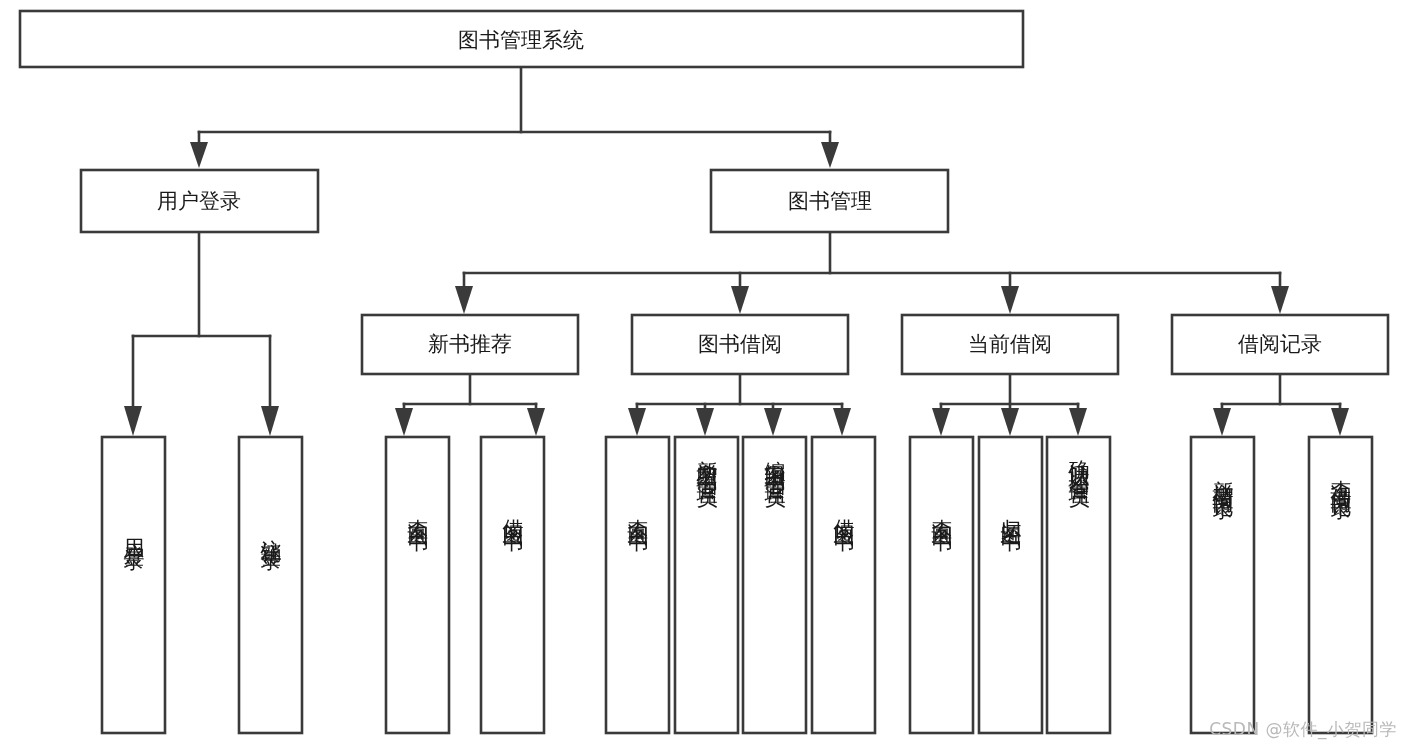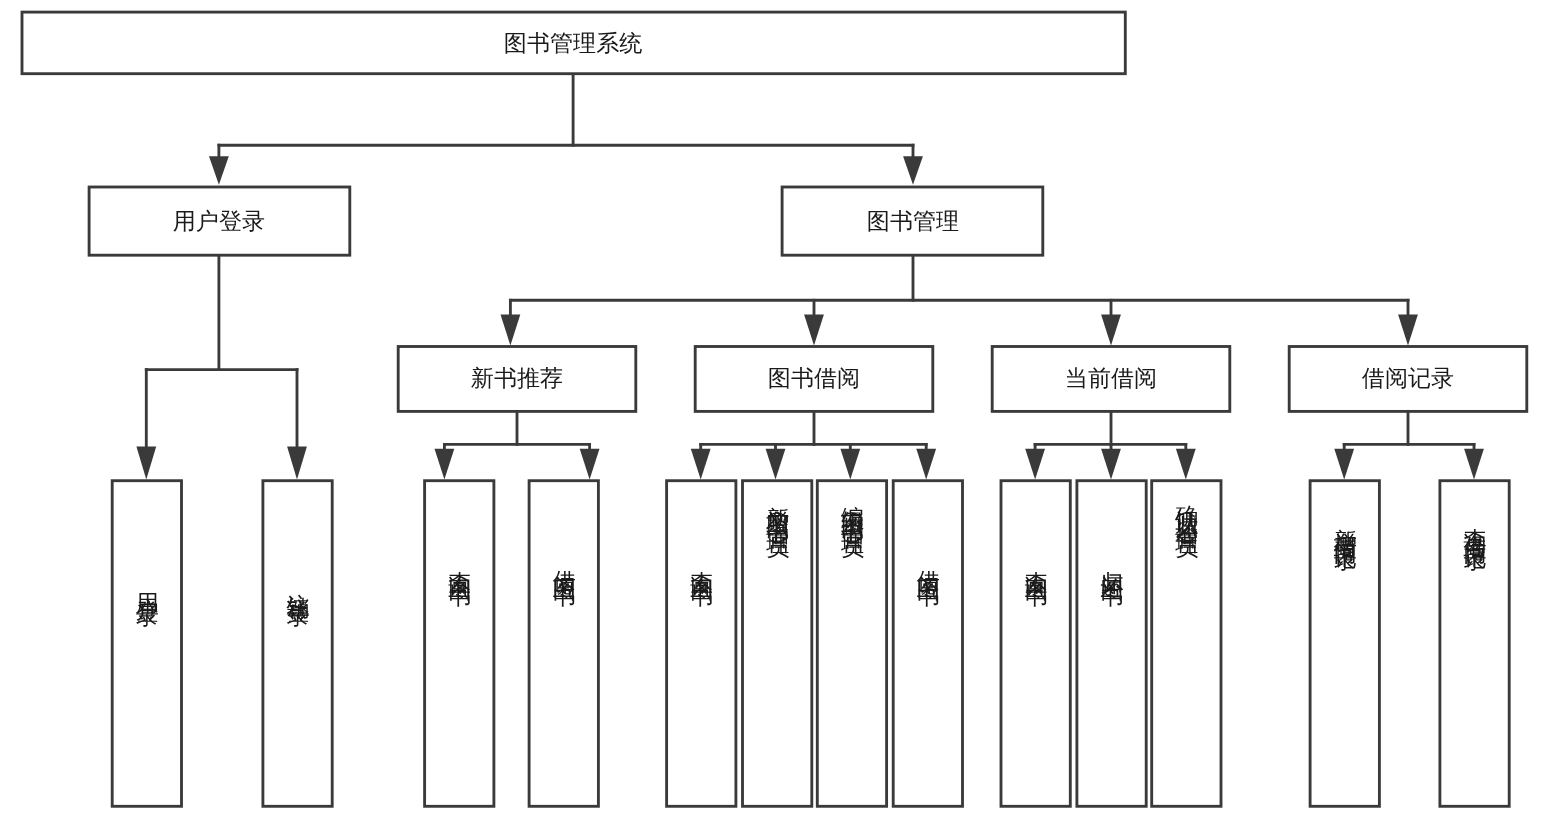--- a/index.html
+++ b/index.html
@@ -248,13 +248,14 @@
     <span class="vlabel-text" style="margin-top:6px;">确认归还（管理员）</span>
   </div>
 
   <div class="vlabel-wrap" style="left:1191px; top:437px; width:63px; height:296px;">
     <span class="vlabel-text" style="margin-top:26px;">新增借阅记录</span>
   </div>
   <div class="vlabel-wrap" style="left:1309px; top:437px; width:63px; height:296px;">
     <span class="vlabel-text" style="margin-top:26px;">查询借阅记录</span>
   </div>
 
+  <div class="watermark">CSDN @软件_小贺同学</div>
 </div>
 
 </body></html>

